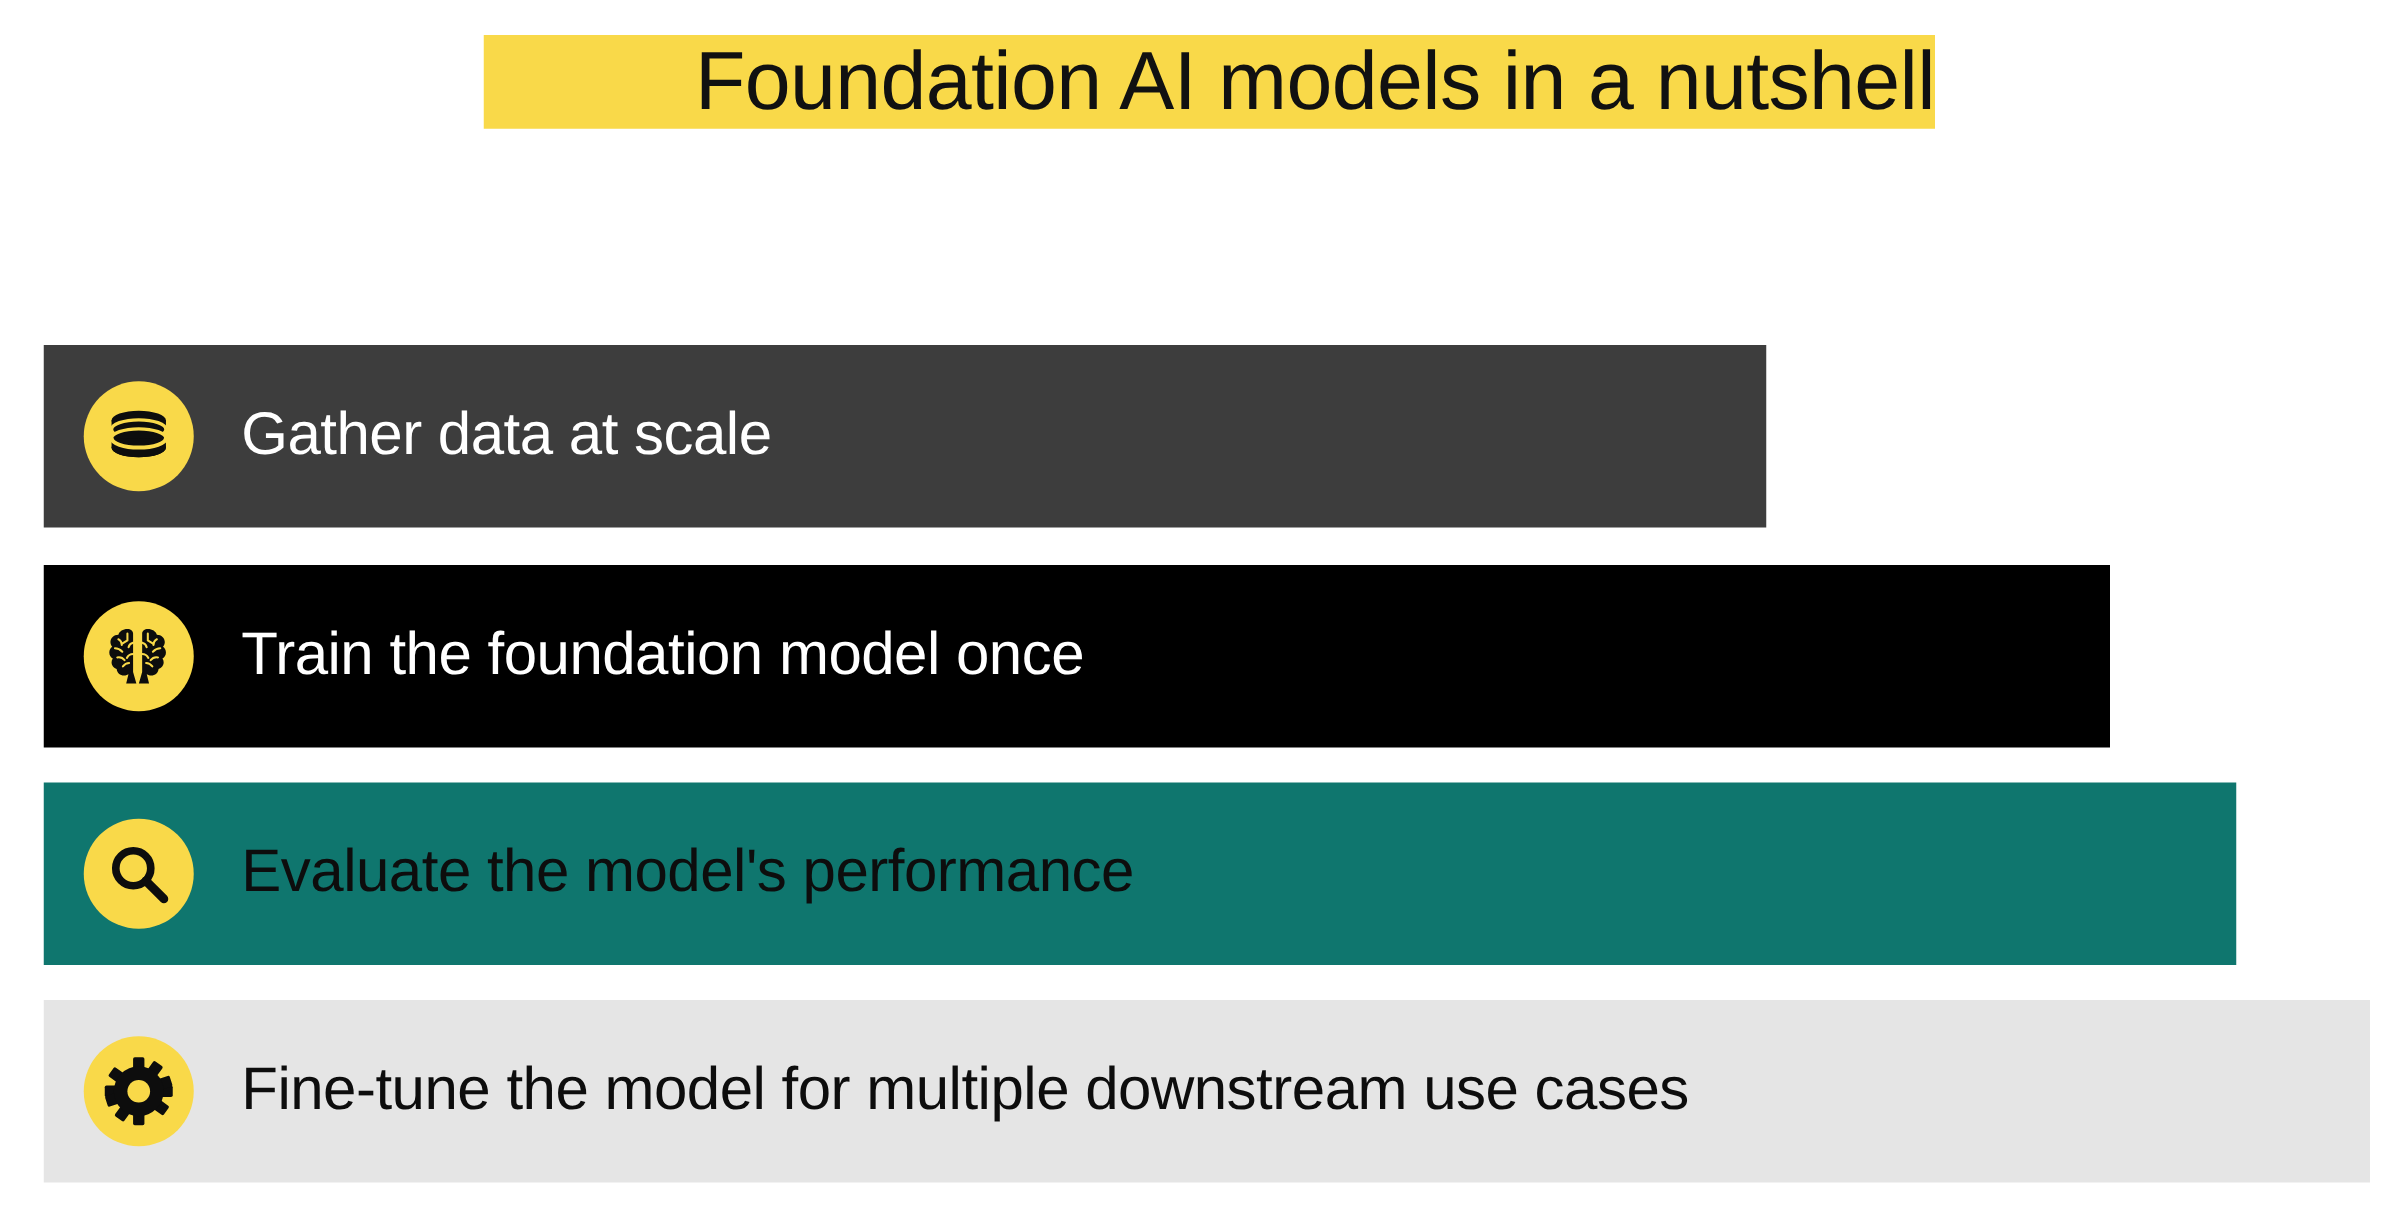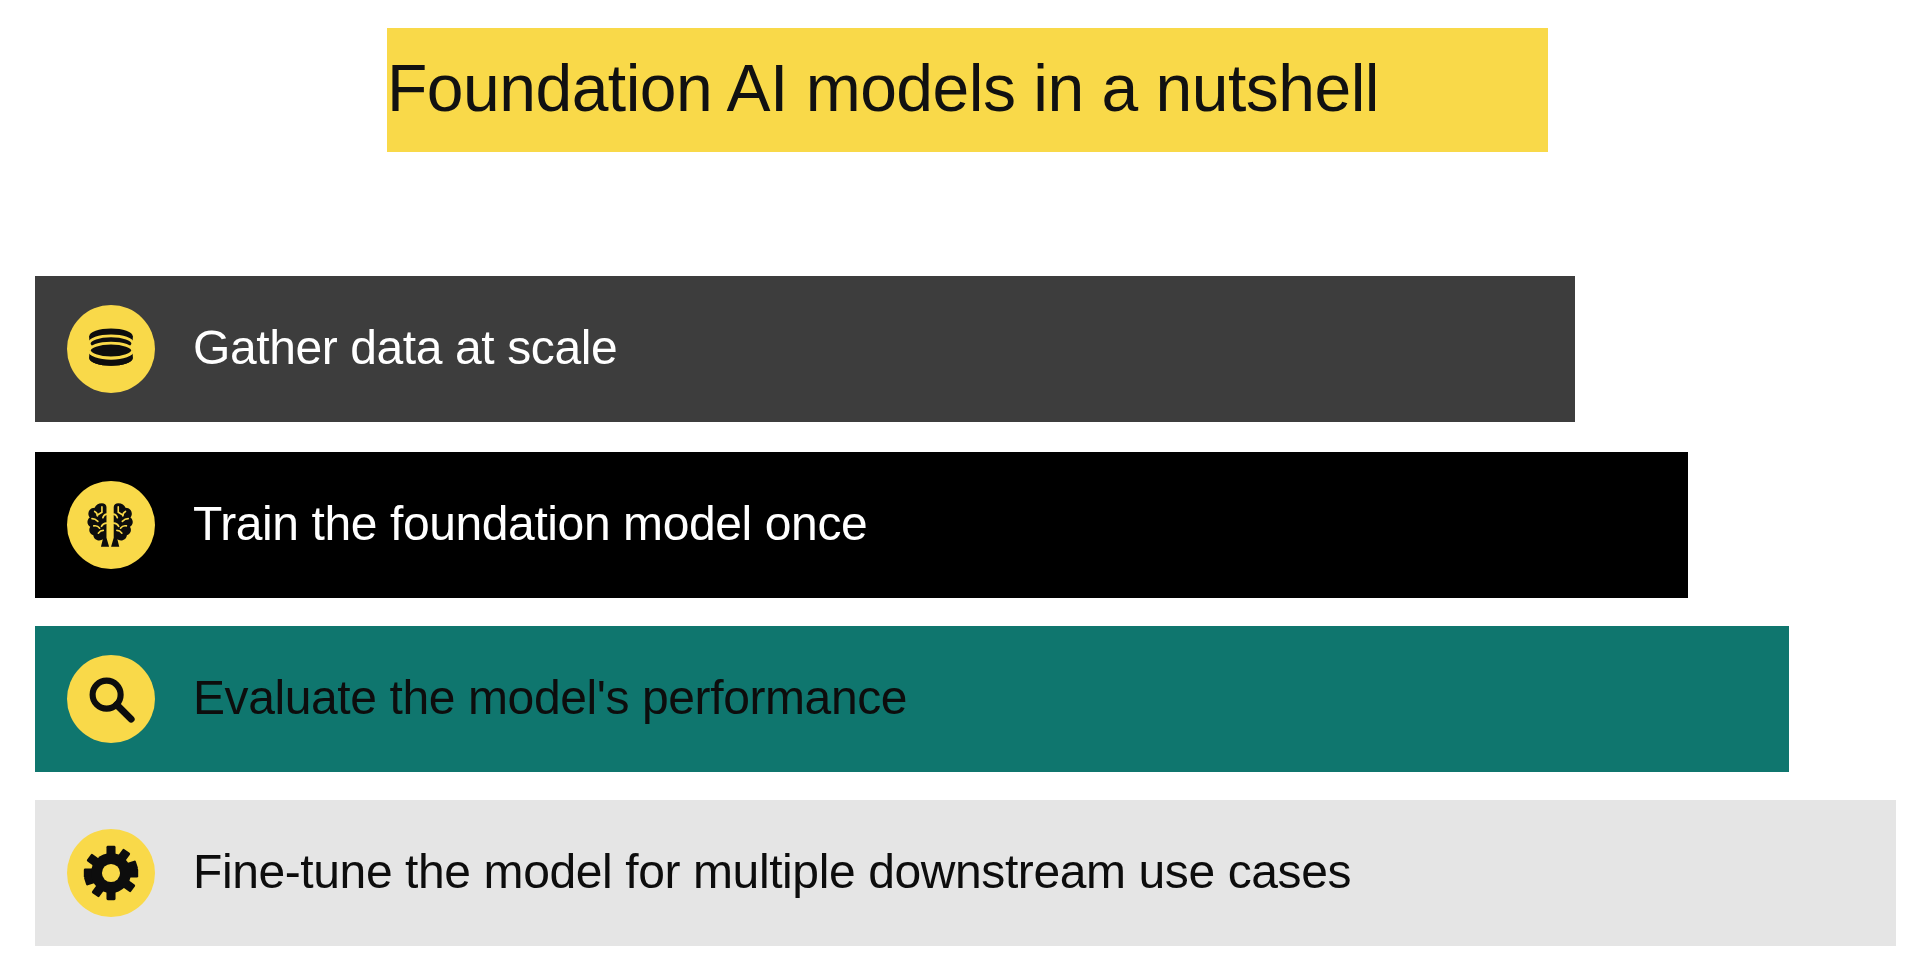--- a/index.html
+++ b/index.html
@@ -15,46 +15,46 @@
     font-family: "Liberation Sans", sans-serif;
     -webkit-font-smoothing: antialiased;
   }
 
   
   #title-block {
     position: absolute;
     left: 387px;
     top: 28px;
     width: 1161px;
-    height: 124px;
+    height: 75px;
     background: #F9D949;
     display: flex;
     align-items: center;
-    justify-content: flex-start;
+    justify-content: flex-end;
     box-sizing: border-box;
   }
   #title-text {
     font-size: 66px;
     font-weight: 400;
     letter-spacing: -0.5px;
     color: #111111;
     line-height: 1;
     white-space: nowrap;
     padding-bottom: 4px;
   }
 
   
   .bar {
     position: absolute;
     left: 35px;
     display: flex;
     align-items: center;
     box-sizing: border-box;
   }
-  #bar-row-0 { top: 276px;  height: 146px; width: 1540px; background: #3D3D3D; text-align: right; }
+  #bar-row-0 { top: 276px;  height: 146px; width: 1378px; background: #3D3D3D; text-align: right; }
   #bar-row-1 { top: 452px;  height: 146px; width: 1653px; background: #000000; text-decoration: underline; }
   #bar-row-2 { top: 626px;  height: 146px; width: 1754px; background: #0f766e; }
   #bar-row-3 { top: 800px;  height: 146px; width: 1861px; background: #E5E5E5; }
 
   .bar-icon {
     position: relative;
     flex: 0 0 auto;
     width: 88px;
     height: 88px;
     margin-left: 32px;

